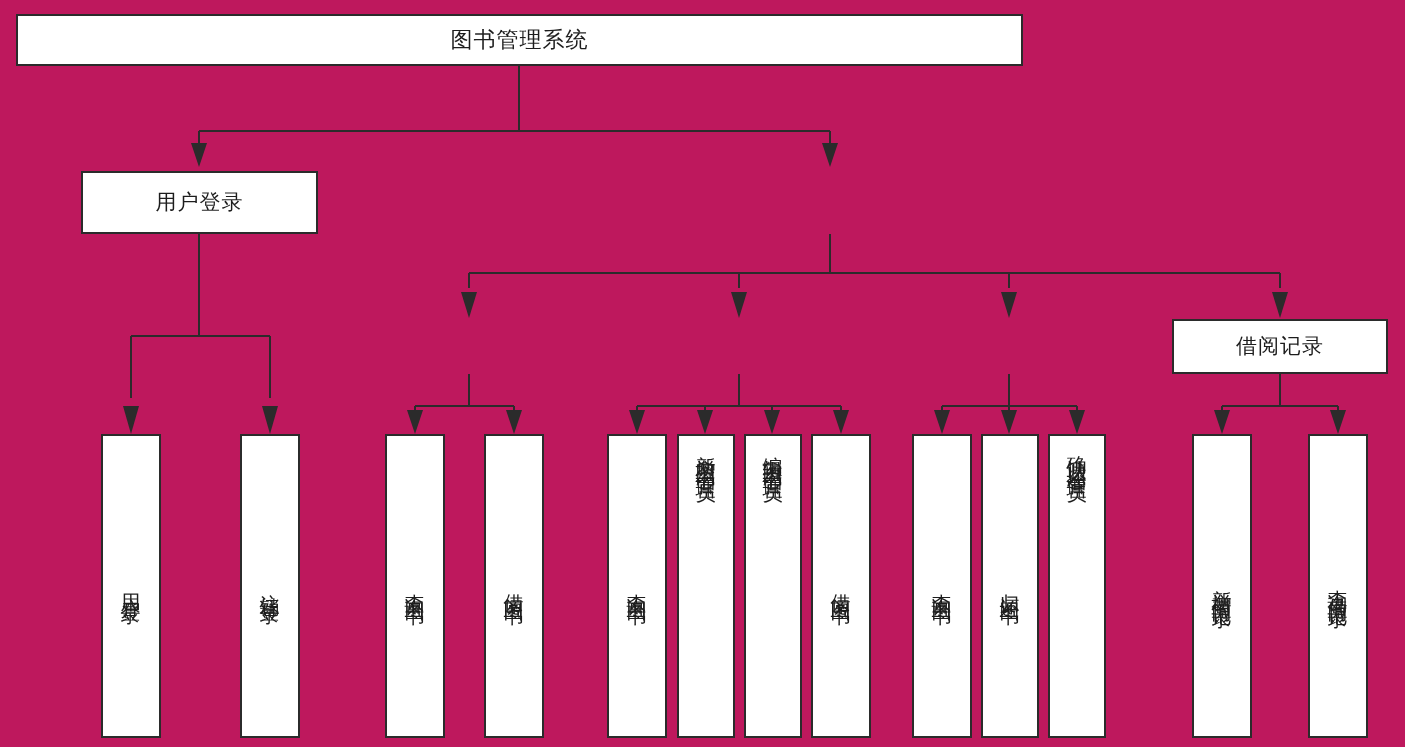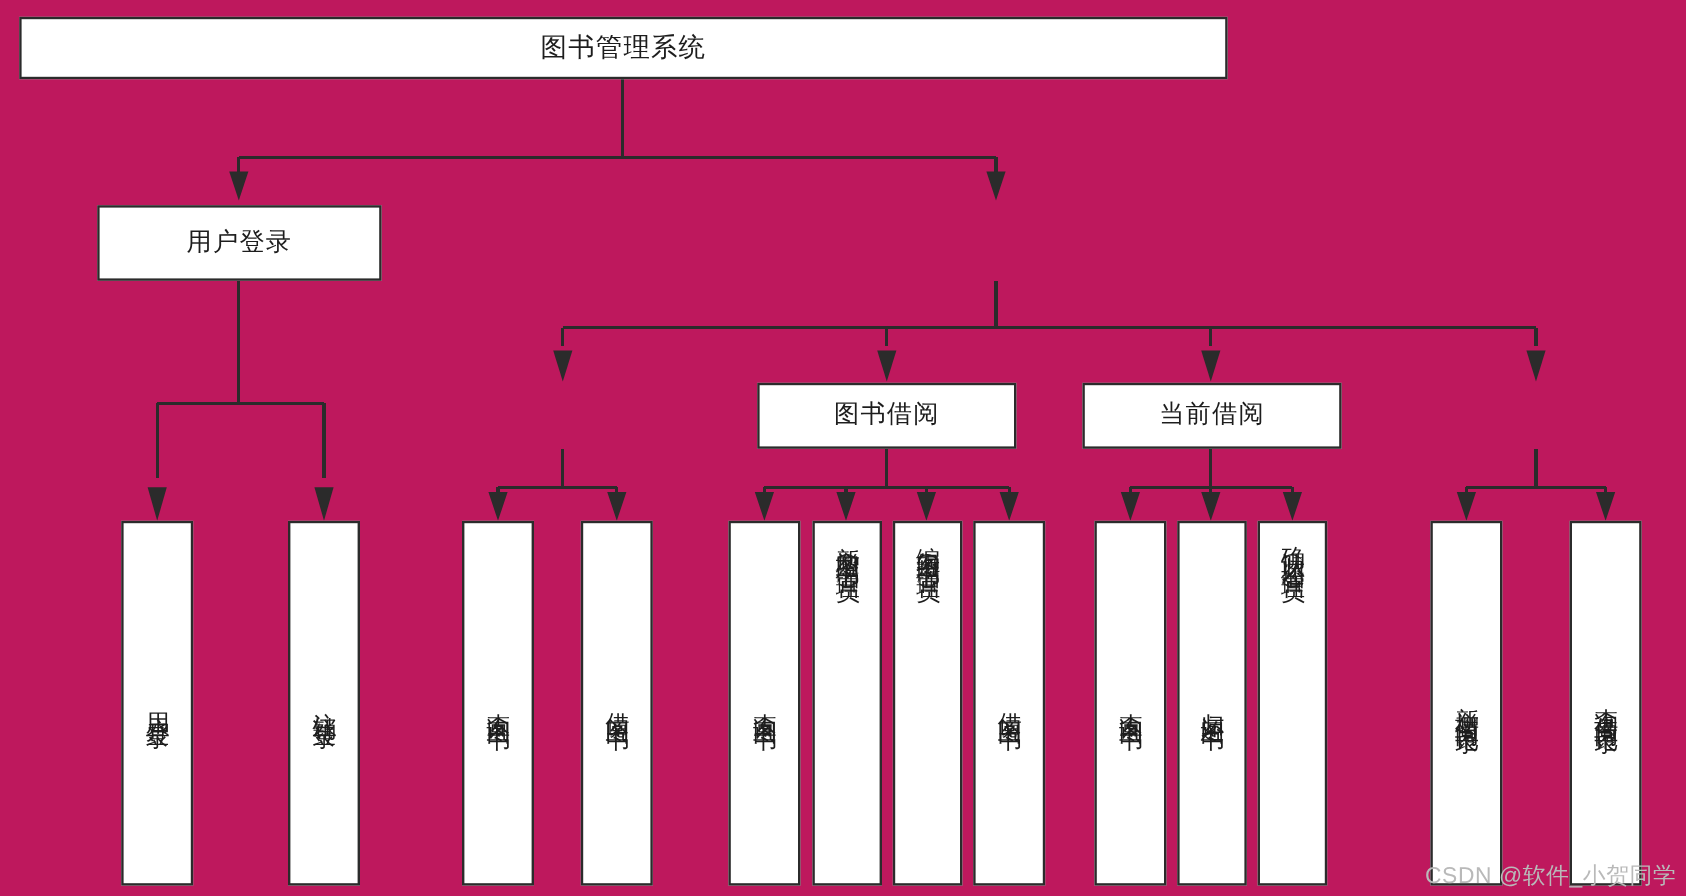--- a/index.html
+++ b/index.html
@@ -167,28 +167,25 @@
   <div class="node horiz root" style="left:16px; top:14px; width:1007px; height:52px;">
     <span class="label">图书管理系统</span>
   </div>
 
   <div class="node horiz" style="left:81px; top:171px; width:237px; height:63px;">
     <span class="label">用户登录</span>
   </div>
 
 
 
-  <div class="node horiz" style="left:631px; top:319px; width:216px; height:55px;">
-    <span class="label">图书借阅</span>
-  </div>
-
-  <div class="node horiz" style="left:902px; top:319px; width:216px; height:55px;">
-    <span class="label">当前借阅</span>
-  </div>
-
+
+
+  <div class="node horiz" style="left:1172px; top:319px; width:216px; height:55px;">
+    <span class="label">借阅记录</span>
+  </div>
 
   <div class="node leaf mid-text" style="left:101px; top:434px; width:60px; height:304px;">
     <span class="label">用户登录</span>
   </div>
 
   <div class="node leaf mid-text" style="left:240px; top:434px; width:60px; height:304px;">
     <span class="label">注销登录</span>
   </div>
 
   <div class="node leaf mid-text" style="left:385px; top:434px; width:60px; height:304px;">
@@ -228,15 +225,14 @@
   </div>
 
   <div class="node leaf mid-text" style="left:1192px; top:434px; width:60px; height:304px;">
     <span class="label">新增借阅记录</span>
   </div>
 
   <div class="node leaf mid-text" style="left:1308px; top:434px; width:60px; height:304px;">
     <span class="label">查询借阅记录</span>
   </div>
 
-  <div id="watermark">CSDN @软件_小贺同学</div>
 
 </div>
 
 </body></html>

